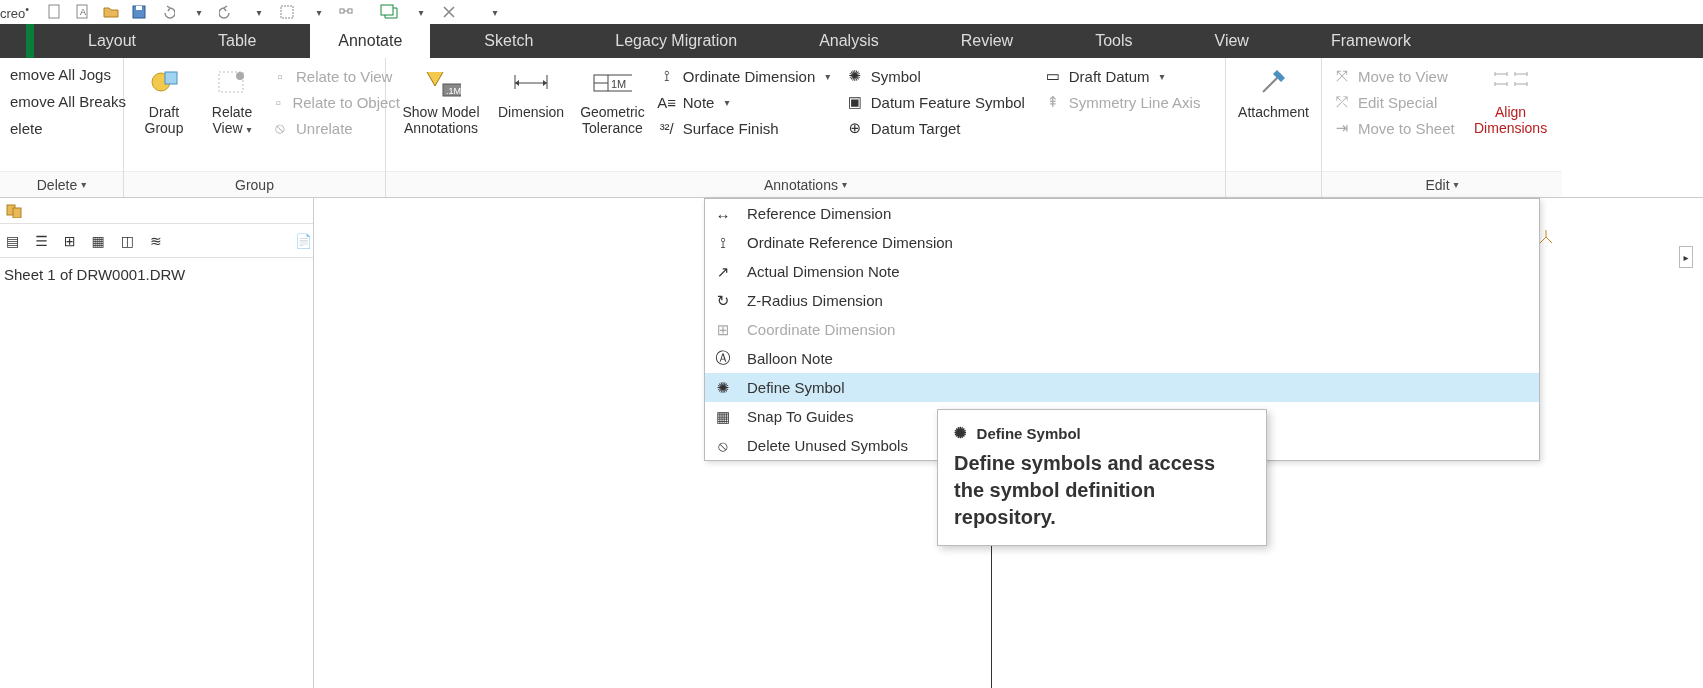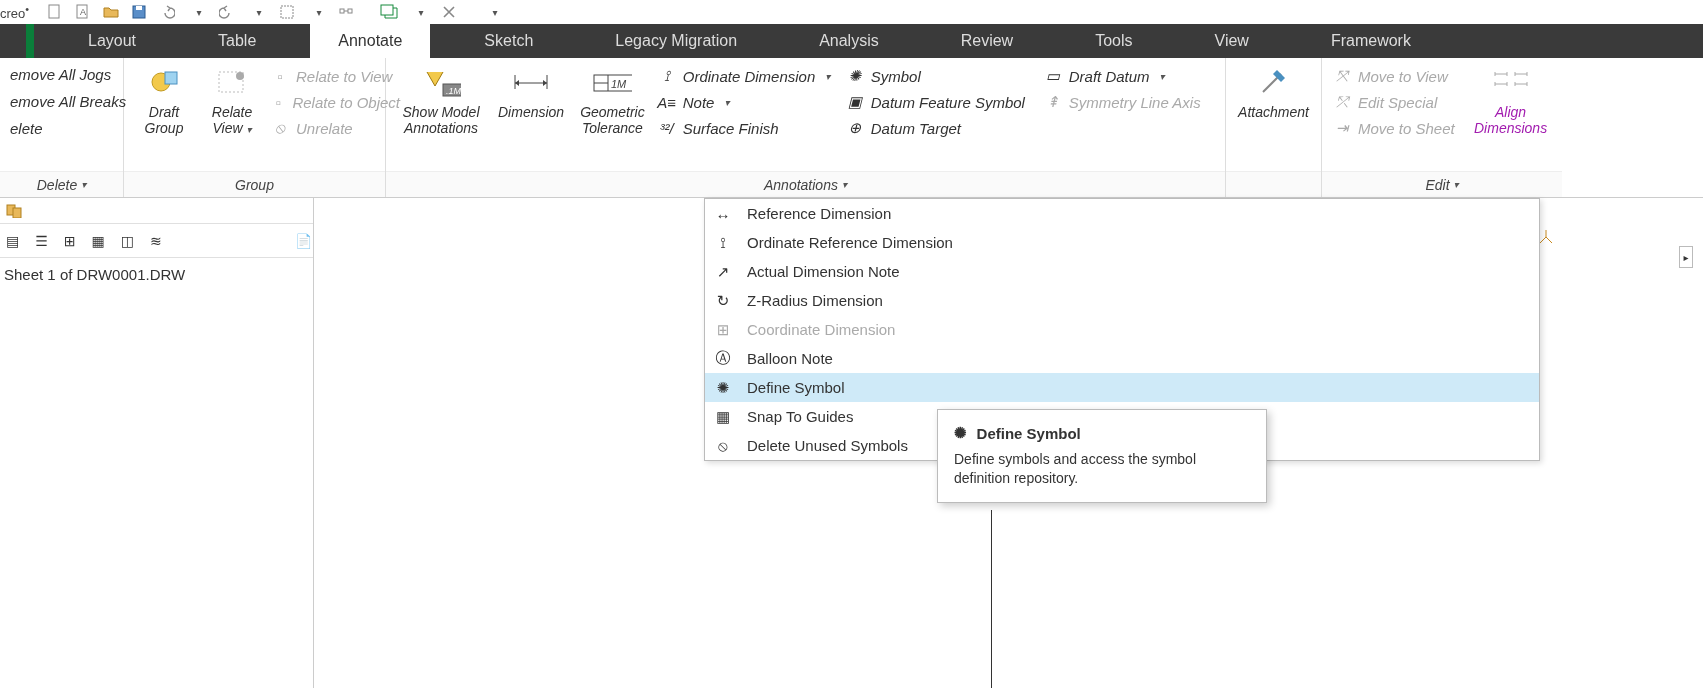--- a/index.html
+++ b/index.html
@@ -7,21 +7,21 @@
 .title-bar { height: 24px; display: flex; align-items: center; background: #fff; }
 .qat { display: flex; align-items: center; gap: 8px; }
 .qat-icon { width: 20px; height: 20px; display: flex; align-items: center; justify-content: center; color: #555; }
 .qat-sep { width: 6px; }
 .logo-text { font-size: 13px; color: #444; margin-right: 8px; }
 .title-text { flex: 1; text-align: center; font-size: 15px; color: #333; margin-left: 300px; }
 .tab-strip { height: 34px; background: #3a3a3a; display: flex; align-items: stretch; }
 .tab { padding: 0 28px; display: flex; align-items: center; color: #ddd; font-size: 16px; cursor: pointer; margin-left: 26px; }
 .tab.file { background: #0a7e3a; color: #fff; width: 8px; padding: 0; }
 .tab.active { background: #fff; color: #333; }
-.ribbon { height: 140px; background: #fff; border-bottom: 1px solid #ccc; display: flex; font-style: italic; }
+.ribbon { height: 140px; background: #fff; border-bottom: 1px solid #ccc; display: flex; }
 .rgroup { border-right: 1px solid #ddd; display: flex; flex-direction: column; }
 .rgroup-body { flex: 1; display: flex; align-items: flex-start; padding: 4px 10px 0 10px; gap: 8px; }
 .rgroup-label { height: 26px; display: flex; align-items: center; justify-content: center; font-size: 14px; color: #444; background: #fafafa; border-top: 1px solid #eee; }
 .vbtn { display: flex; flex-direction: column; align-items: center; justify-content: flex-start; padding: 2px 4px; gap: 2px; cursor: pointer; min-width: 60px; }
 .vbtn .ic { width: 40px; height: 38px; display: flex; align-items: center; justify-content: center; }
 .vbtn .lbl { font-size: 14px; text-align: center; line-height: 1.15; color: #333; }
 .vlist { display: flex; flex-direction: column; gap: 6px; padding-top: 4px; }
 .hrow { display: flex; align-items: center; gap: 6px; font-size: 15px; color: #333; white-space: nowrap; cursor: pointer; }
 .hrow.disabled { color: #aaa; }
 .hrow .mi { width: 20px; height: 20px; display: flex; align-items: center; justify-content: center; }
@@ -34,21 +34,21 @@
 .canvas { flex: 1; position: relative; background: #fff; }
 .canvas-tools { position: absolute; right: 146px; top: 28px; display: flex; gap: 12px; align-items: center; }
 .ctool { width: 22px; height: 22px; display:flex; align-items:center; justify-content:center; }
 .dropdown { position: absolute; left: 390px; top: 0; width: 836px; background: #fff; border: 1px solid #bbb; box-shadow: 2px 2px 6px rgba(0,0,0,0.15); z-index: 20; }
 .dd-item { height: 29px; display: flex; align-items: center; padding-left: 8px; gap: 14px; font-size: 15px; color: #333; cursor: pointer; }
 .dd-item.disabled { color: #aaa; }
 .dd-item.hover { background: #cfeaf8; }
 .dd-ic { width: 20px; height: 20px; display:flex; align-items:center; justify-content:center; }
 .tooltip { position: absolute; left: 623px; top: 211px; width: 330px; background: #fff; border: 1px solid #bbb; box-shadow: 3px 3px 8px rgba(0,0,0,0.2); padding: 14px 16px; z-index: 30; }
 .tooltip-title { display: flex; align-items: center; gap: 10px; font-weight: bold; font-size: 15px; margin-bottom: 8px; }
-.tooltip-desc { font-size: 14px; color: #333; line-height: 1.35; }
+.tooltip-desc { font-size: 20px; color: #333; line-height: 1.35; font-weight: bold; }
 .vline { position: absolute; left: 677px; top: 312px; width: 1px; height: 180px; background: #333; }
 .expand-handle { position:absolute; right:10px; top: 48px; width:14px; height:22px; border:1px solid #bbb; display:flex; align-items:center; justify-content:center; font-size:10px; }
 svg { display:block; }
 </style>
 </head>
 <body>
 
 <div class="title-bar">
   <div class="qat">
     <span class="logo-text"><span>creo</span><sup>•</sup></span>
@@ -303,21 +303,21 @@
             <span>Move to Sheet</span>
           </div>
       </div>
       <div class="vbtn">
         <div class="ic">
             <svg width="40" height="30">
               <path d="M4 6h12M4 16h12M24 6h12M24 16h12" stroke="#aaa"></path>
               <path d="M4 4v4M16 4v4M24 4v4M36 4v4M4 14v4M16 14v4M24 14v4M36 14v4" stroke="#aaa"></path>
             </svg>
           </div>
-        <div class="lbl disabled" style="white-space:pre-line; color:#a21caf">Align
+        <div class="lbl disabled" style="white-space:pre-line; color:#b91c1c">Align
 Dimensions</div>
       </div>
     </div>
     <div class="rgroup-label">
         <span>Edit</span>
         <span class="caret">▾</span>
       </div>
   </div>
 
 </div>

